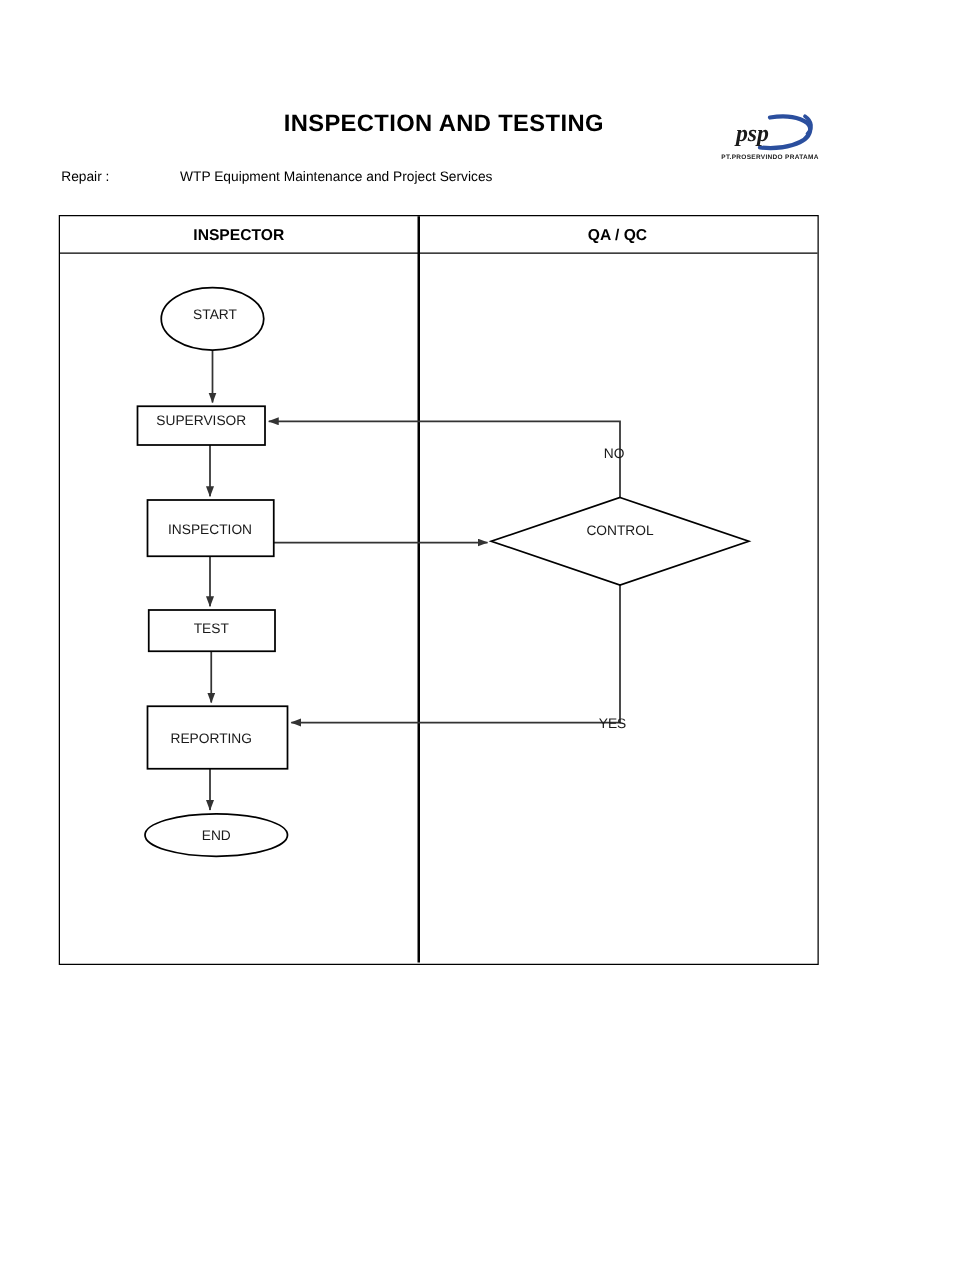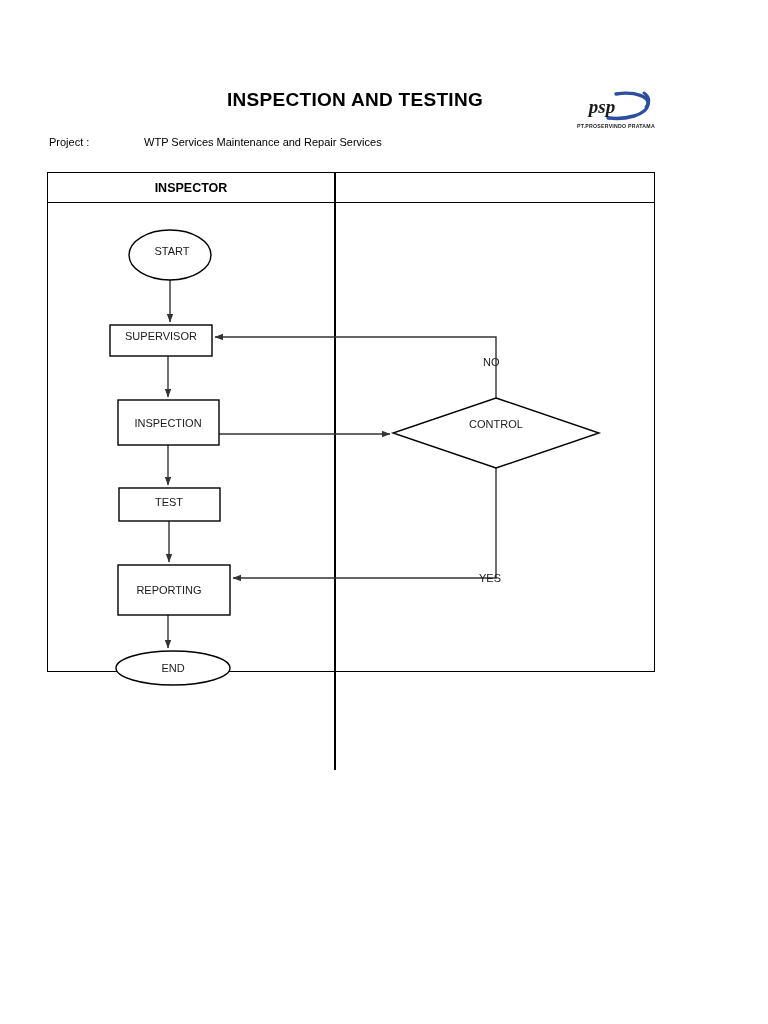--- a/index.html
+++ b/index.html
@@ -70,21 +70,21 @@
   #project-row .project-value {
     display: inline-block;
   }
 
   
   #swimlane-table {
     position: absolute;
     left: 47px;
     top: 172px;
     width: 608px;
-    height: 500px;
+    height: 600px;
     border: 1.5px solid #000000;
     box-sizing: border-box;
   }
   #lane-header {
     position: absolute;
     left: 0;
     top: 0;
     width: 100%;
     height: 30px;
     border-bottom: 1.5px solid #000000;
@@ -151,27 +151,28 @@
 <div id="company-logo">
   <svg class="logo-mark" viewBox="0 0 84 32">
     <path d="M42 4 C62 1, 76 7, 74 15 C72 25, 52 30, 34 28" fill="none" stroke="#2b4f9e" stroke-width="3.4" stroke-linecap="round"></path>
     <path d="M70 3 C76 7, 76 13, 72 17" fill="none" stroke="#2b4f9e" stroke-width="3" stroke-linecap="round"></path>
     <text x="28" y="23" font-family="'Liberation Serif', serif" font-size="19" font-style="italic" font-weight="bold" fill="#1a1a1a" text-anchor="middle">psp</text>
   </svg>
   <div class="logo-caption">PT.PROSERVINDO PRATAMA</div>
 </div>
 
 <div id="project-row">
-  <span class="project-label">Project :</span>
-  <span class="project-value">WTP Services  Maintenance and Repair Services</span>
+  <span class="project-label">Repair :</span>
+  <span class="project-value">WTP Equipment  Maintenance and Project Services</span>
 </div>
 
 <div id="swimlane-table">
   <div id="lane-header">
     <div class="lane-title left">INSPECTOR</div>
+    <div class="lane-title right">QA / QC</div>
   </div>
   <div id="lane-divider"></div>
 </div>
 
 <svg id="flow-canvas">
   <defs>
     <marker id="arrowhead" markerWidth="9" markerHeight="9" refX="8" refY="3.2" orient="auto" markerUnits="userSpaceOnUse">
       <path d="M0,0 L8.5,3.2 L0,6.4 z" fill="#333333"></path>
     </marker>
   </defs>

